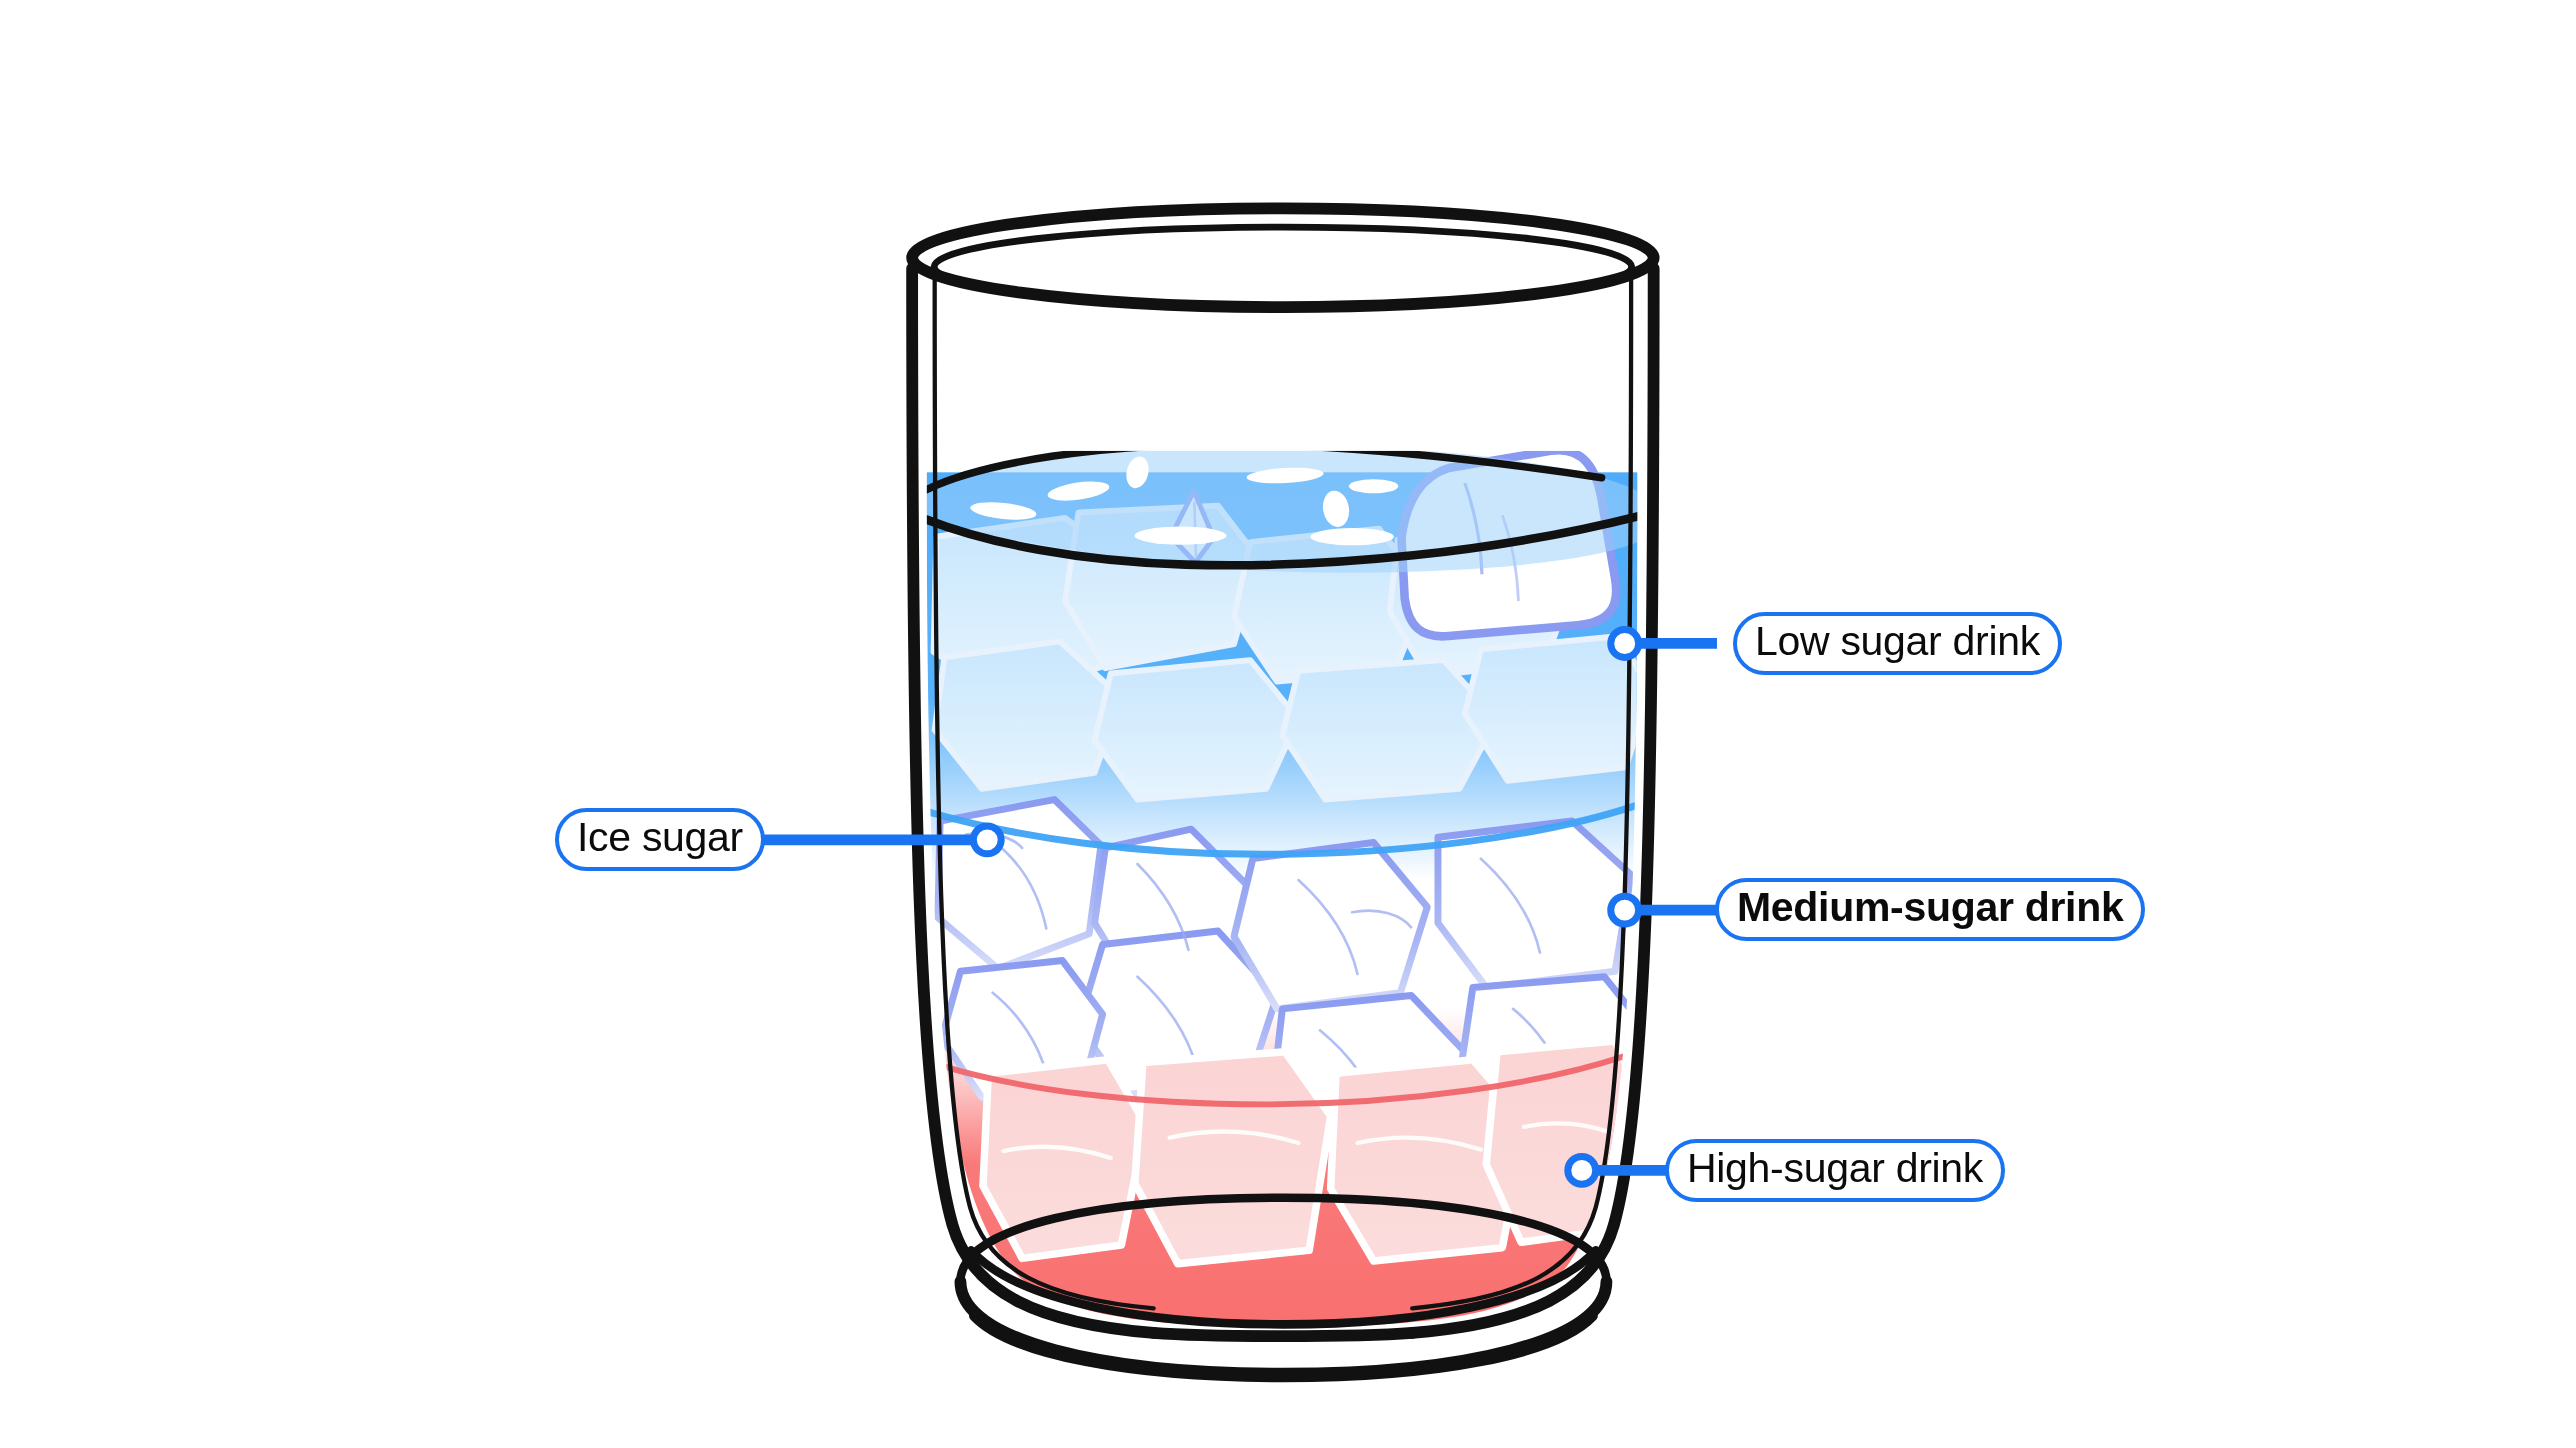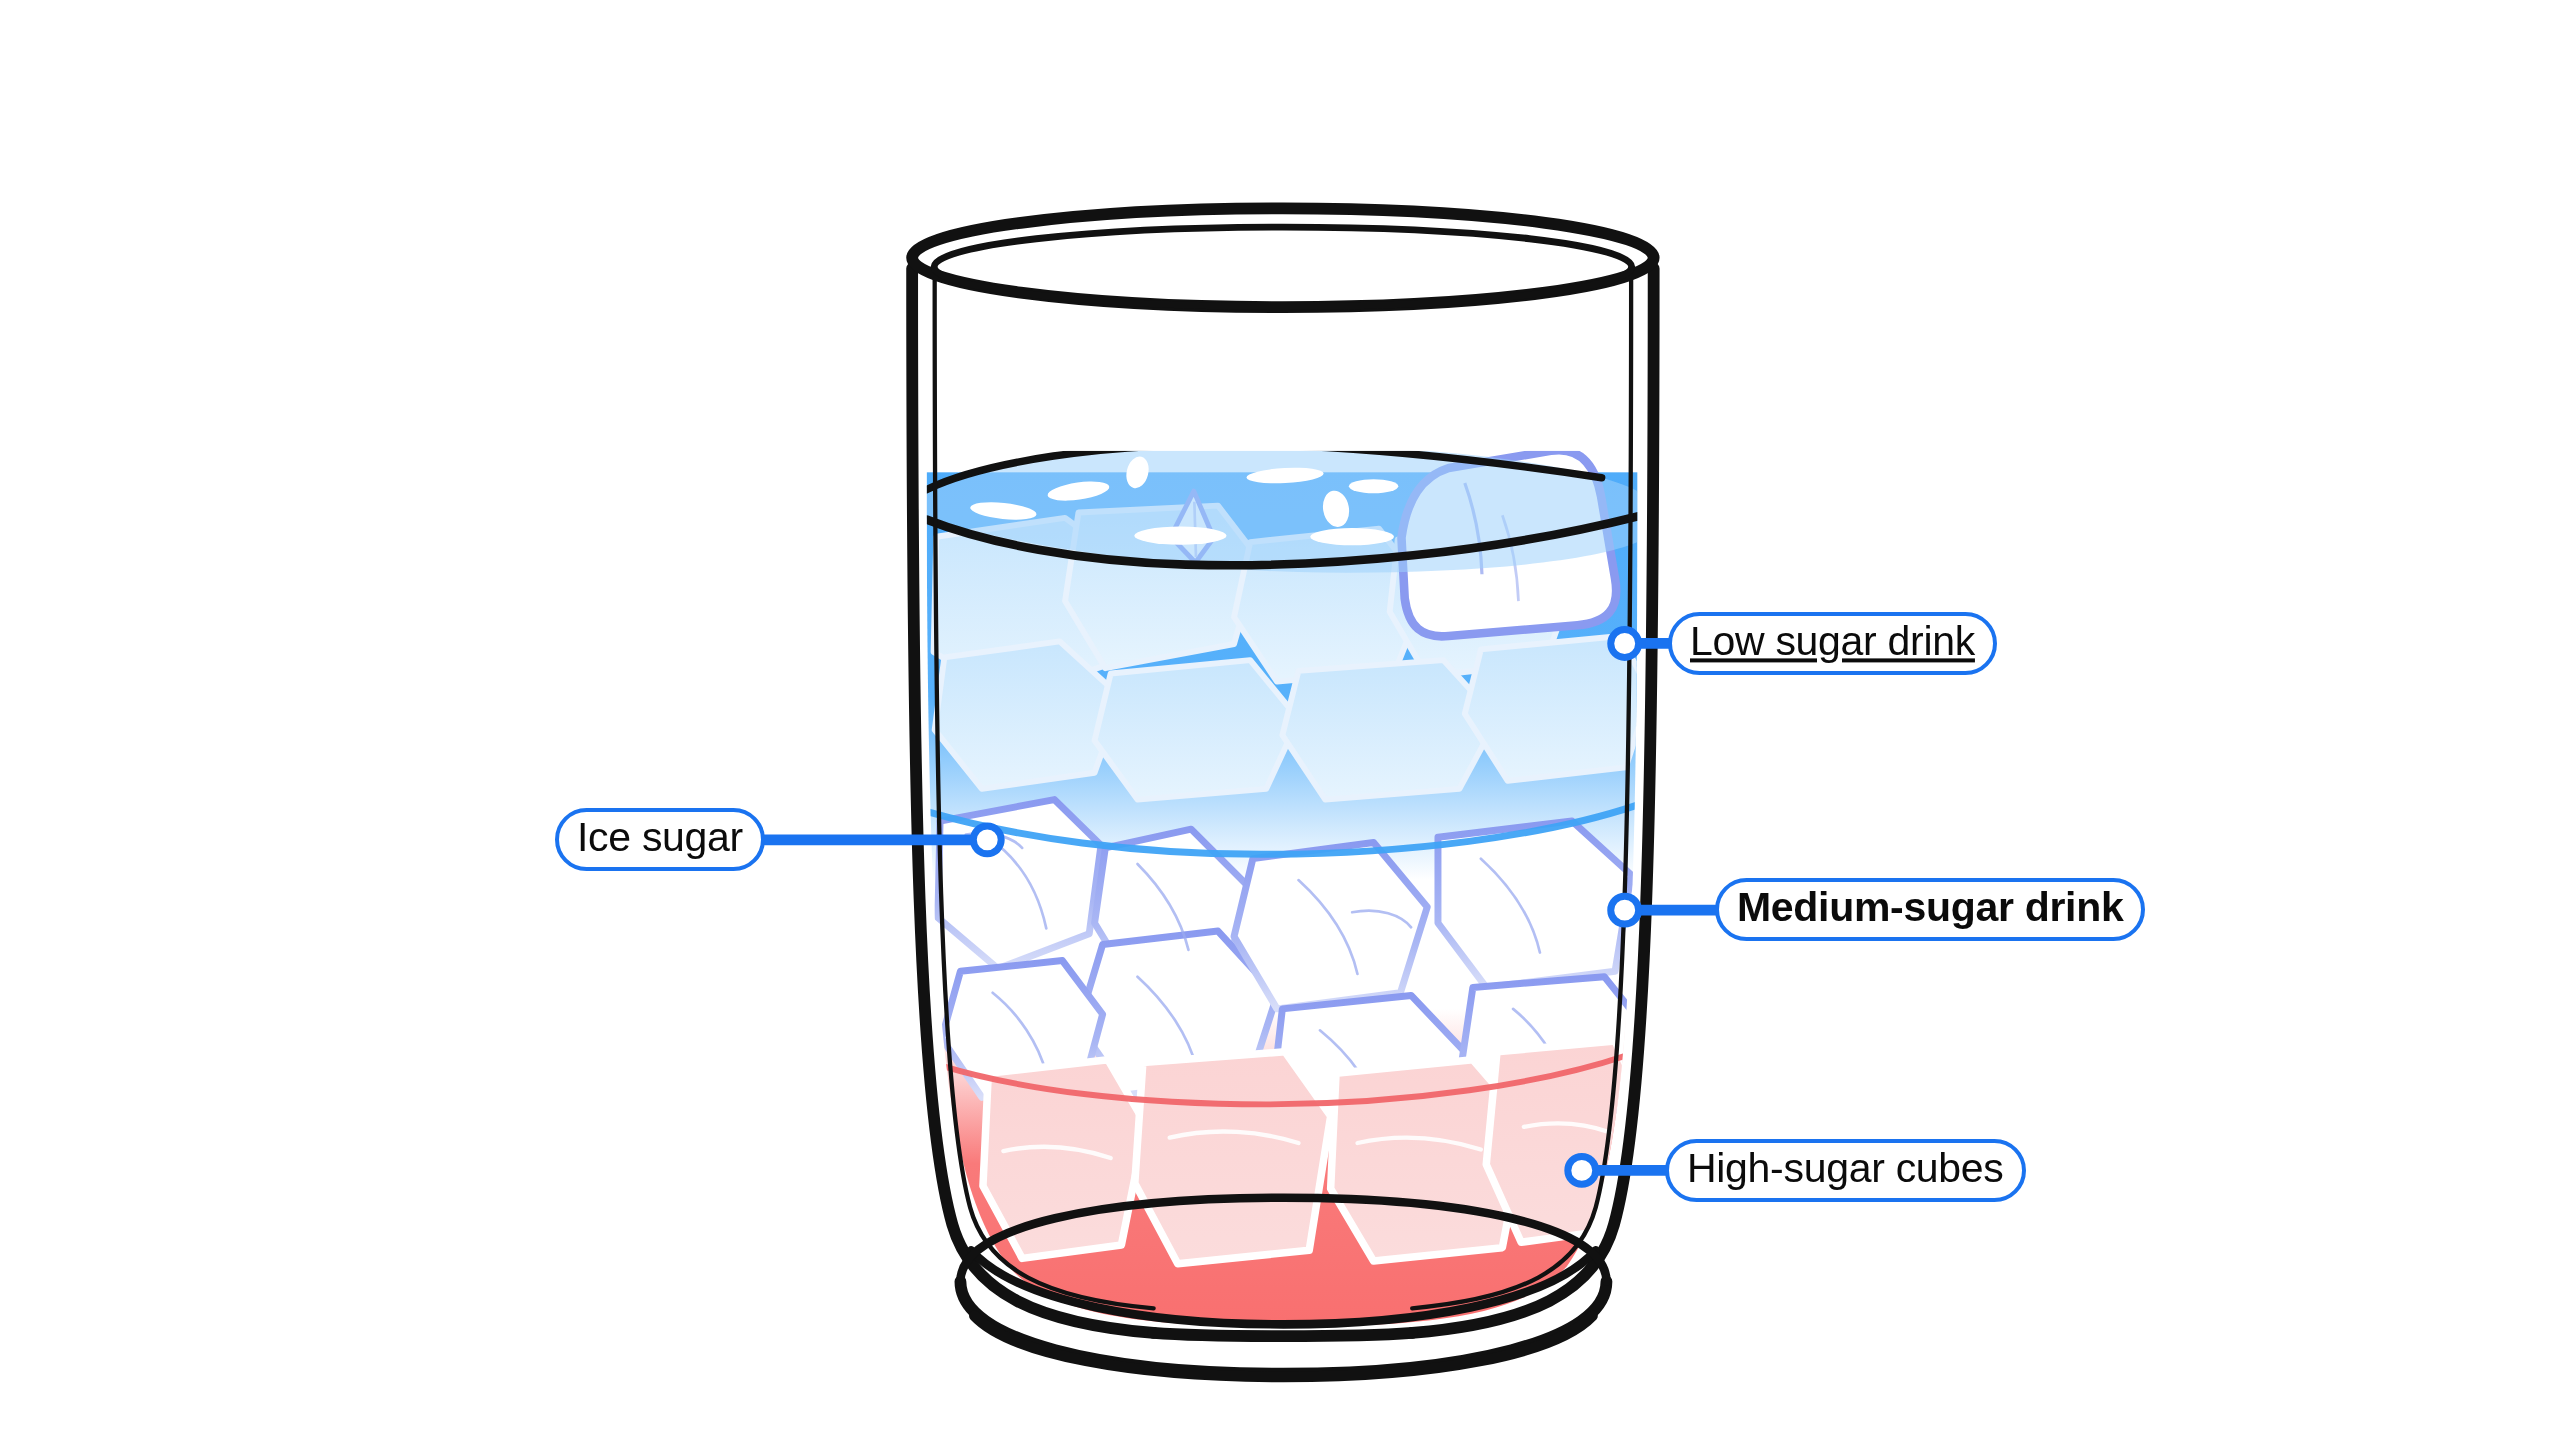--- a/index.html
+++ b/index.html
@@ -224,30 +224,30 @@
       <circle cx="1840" cy="1565" r="26" fill="#ffffff" stroke="#1a73f0" stroke-width="13"></circle>
 
       <line x1="3046" y1="1696" x2="3200" y2="1696" stroke="#1a73f0" stroke-width="20"></line>
       <circle cx="3028" cy="1696" r="26" fill="#ffffff" stroke="#1a73f0" stroke-width="13"></circle>
 
       <line x1="2966" y1="2181" x2="3110" y2="2181" stroke="#1a73f0" stroke-width="20"></line>
       <circle cx="2948" cy="2181" r="26" fill="#ffffff" stroke="#1a73f0" stroke-width="13"></circle>
     </g>
   </svg>
 
-  <div class="callout" style="left:1668px; top:612px;text-decoration:underline;">
+  <div class="callout" style="left:1733px; top:612px;">
     <span>Low sugar drink</span>
   </div>
 
   <div class="callout" style="left:555px; top:808px;">
     <span>Ice sugar</span>
   </div>
 
   <div class="callout" style="left:1715px; top:878px;font-weight:bold;">
     <span>Medium-sugar drink</span>
   </div>
 
   <div class="callout" style="left:1665px; top:1139px;">
-    <span>High-sugar cubes</span>
+    <span>High-sugar drink</span>
   </div>
 
 </div>
 
 
 </body></html>

